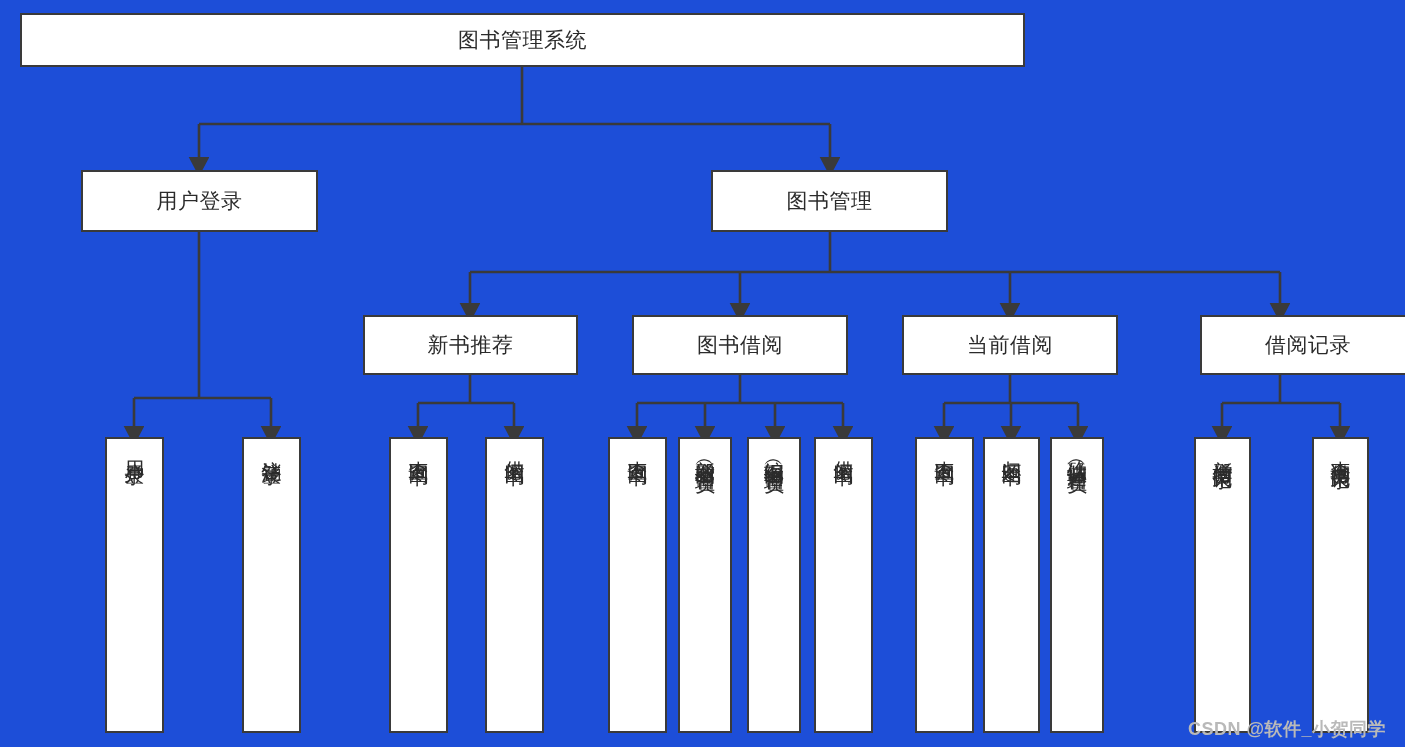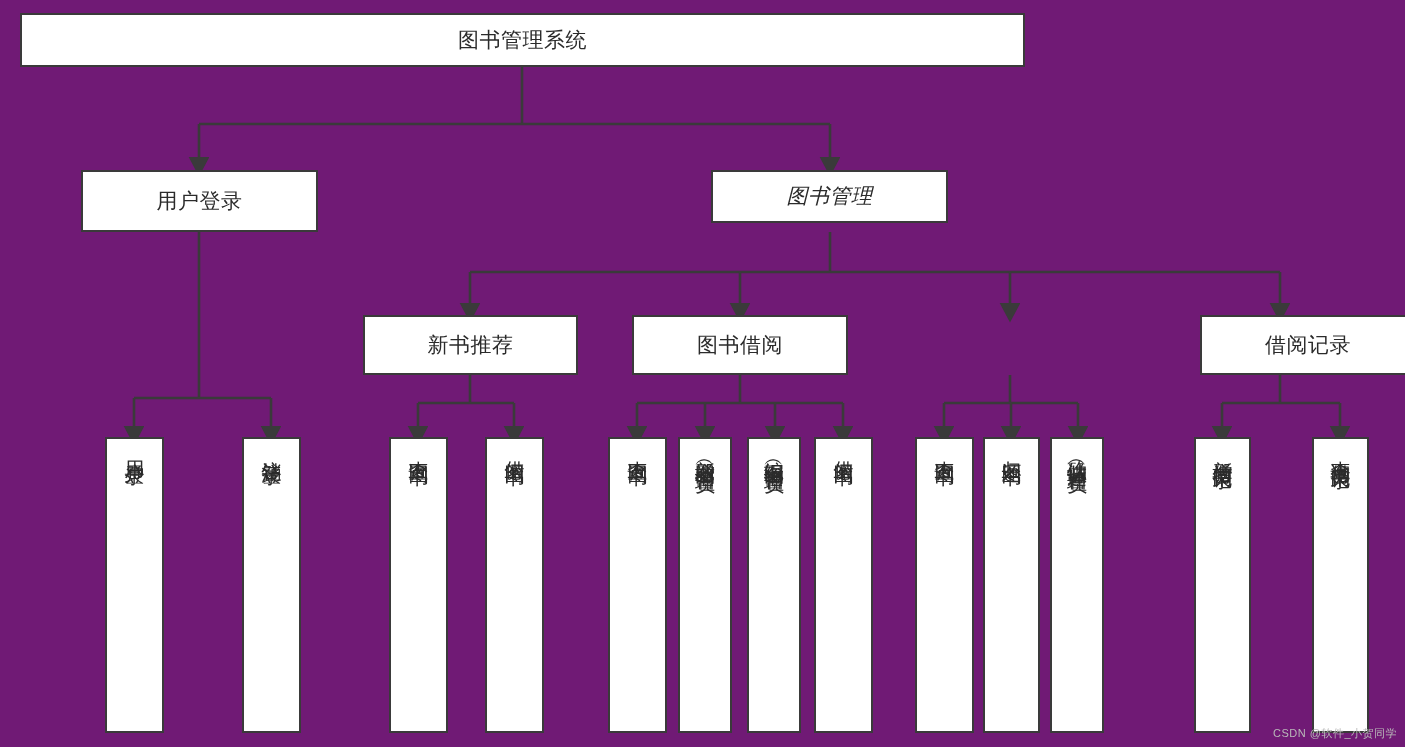--- a/index.html
+++ b/index.html
@@ -7,21 +7,21 @@
     padding: 0;
     background: #ffffff;
   }
   body {
     font-family: "Liberation Sans", "DejaVu Sans", sans-serif;
   }
   #canvas {
     position: relative;
     width: 1405px;
     height: 747px;
-    background: #701a75;
+    background: #1d4ed8;
     overflow: hidden;
   }
   
   #wires {
     position: absolute;
     left: 0;
     top: 0;
     width: 1405px;
     height: 747px;
     pointer-events: none;
@@ -58,27 +58,28 @@
     writing-mode: vertical-rl;
     text-orientation: upright;
     font-size: 20px;
     line-height: 1.05;
     letter-spacing: 2px;
     white-space: nowrap;
   }
   
   #watermark {
     position: absolute;
-    right: 8px;
+    right: 19px;
     bottom: 6px;
-    font-size: 11px;
+    font-size: 18px;
     color: #b9b9b9;
     z-index: 3;
     white-space: nowrap;
     letter-spacing: 0.5px;
+    font-weight: bold;
   }
 </style>
 </head>
 <body>
 
 <div id="canvas">
 
   <svg id="wires" viewBox="0 0 1405 747" xmlns="http://www.w3.org/2000/svg">
     <defs>
       <marker id="arrow" markerWidth="12" markerHeight="12" refX="1.2" refY="4" orient="auto" markerUnits="strokeWidth">
@@ -130,32 +131,35 @@
   </svg>
 
   <div class="node horizontal" style="left:20px; top:13px; width:1005px; height:54px;">
     <span class="label">图书管理系统</span>
   </div>
 
   <div class="node horizontal" style="left:81px; top:170px; width:237px; height:62px;">
     <span class="label">用户登录</span>
   </div>
 
-  <div class="node horizontal" style="left:711px; top:170px; width:237px; height:53px;font-style:italic;">
+  <div class="node horizontal" style="left:711px; top:170px; width:237px; height:62px;">
     <span class="label">图书管理</span>
   </div>
 
   <div class="node horizontal" style="left:632px; top:315px; width:216px; height:60px;">
     <span class="label">图书借阅</span>
   </div>
 
   <div class="node horizontal" style="left:363px; top:315px; width:215px; height:60px;">
     <span class="label">新书推荐</span>
   </div>
 
+  <div class="node horizontal" style="left:902px; top:315px; width:216px; height:60px;">
+    <span class="label">当前借阅</span>
+  </div>
 
   <div class="node horizontal" style="left:1172px; top:315px; width:216px; height:60px;margin-left:28px;">
     <span class="label">借阅记录</span>
   </div>
 
   <div class="node vertical" style="left:105px; top:437px; width:59px; height:296px;">
     <span class="label">用户登录</span>
   </div>
 
   <div class="node vertical" style="left:242px; top:437px; width:59px; height:296px;">

